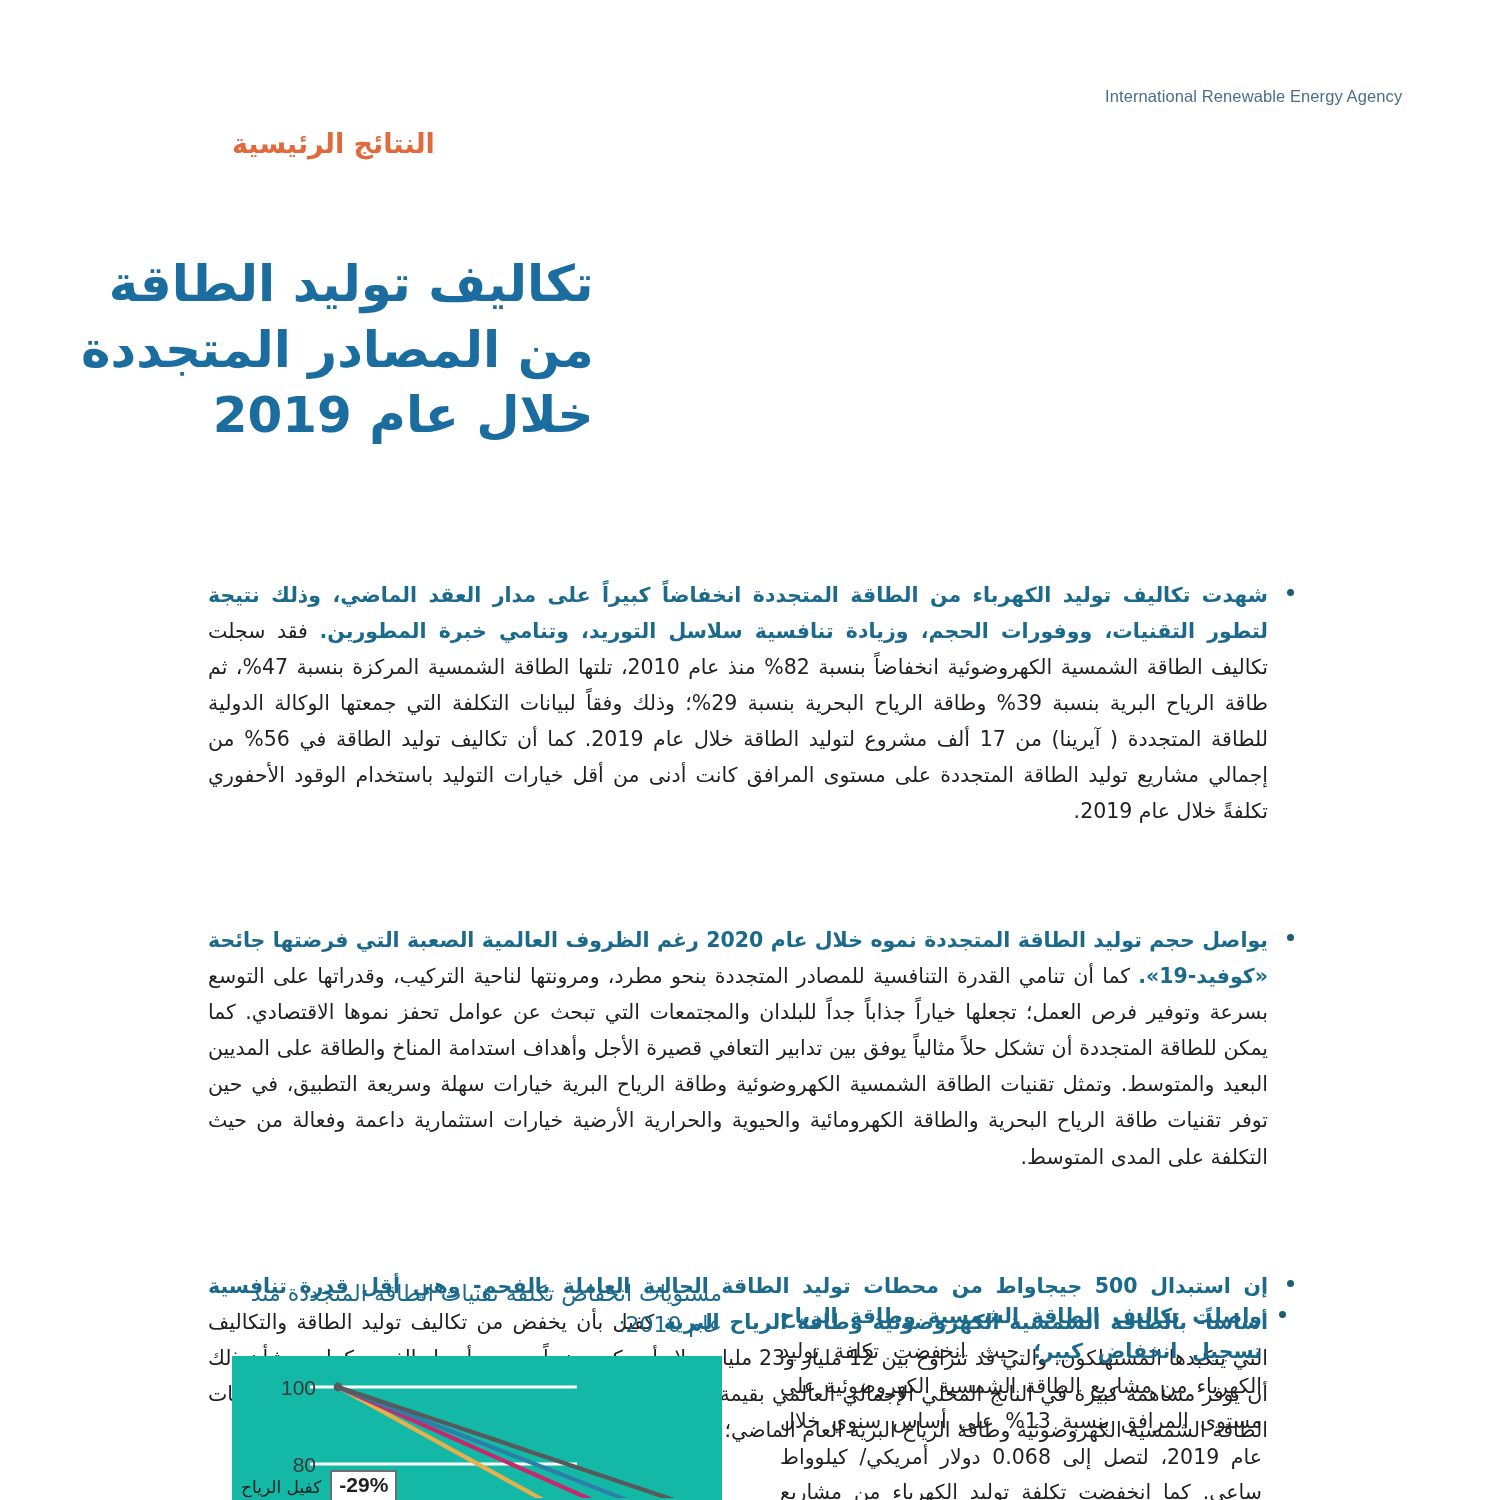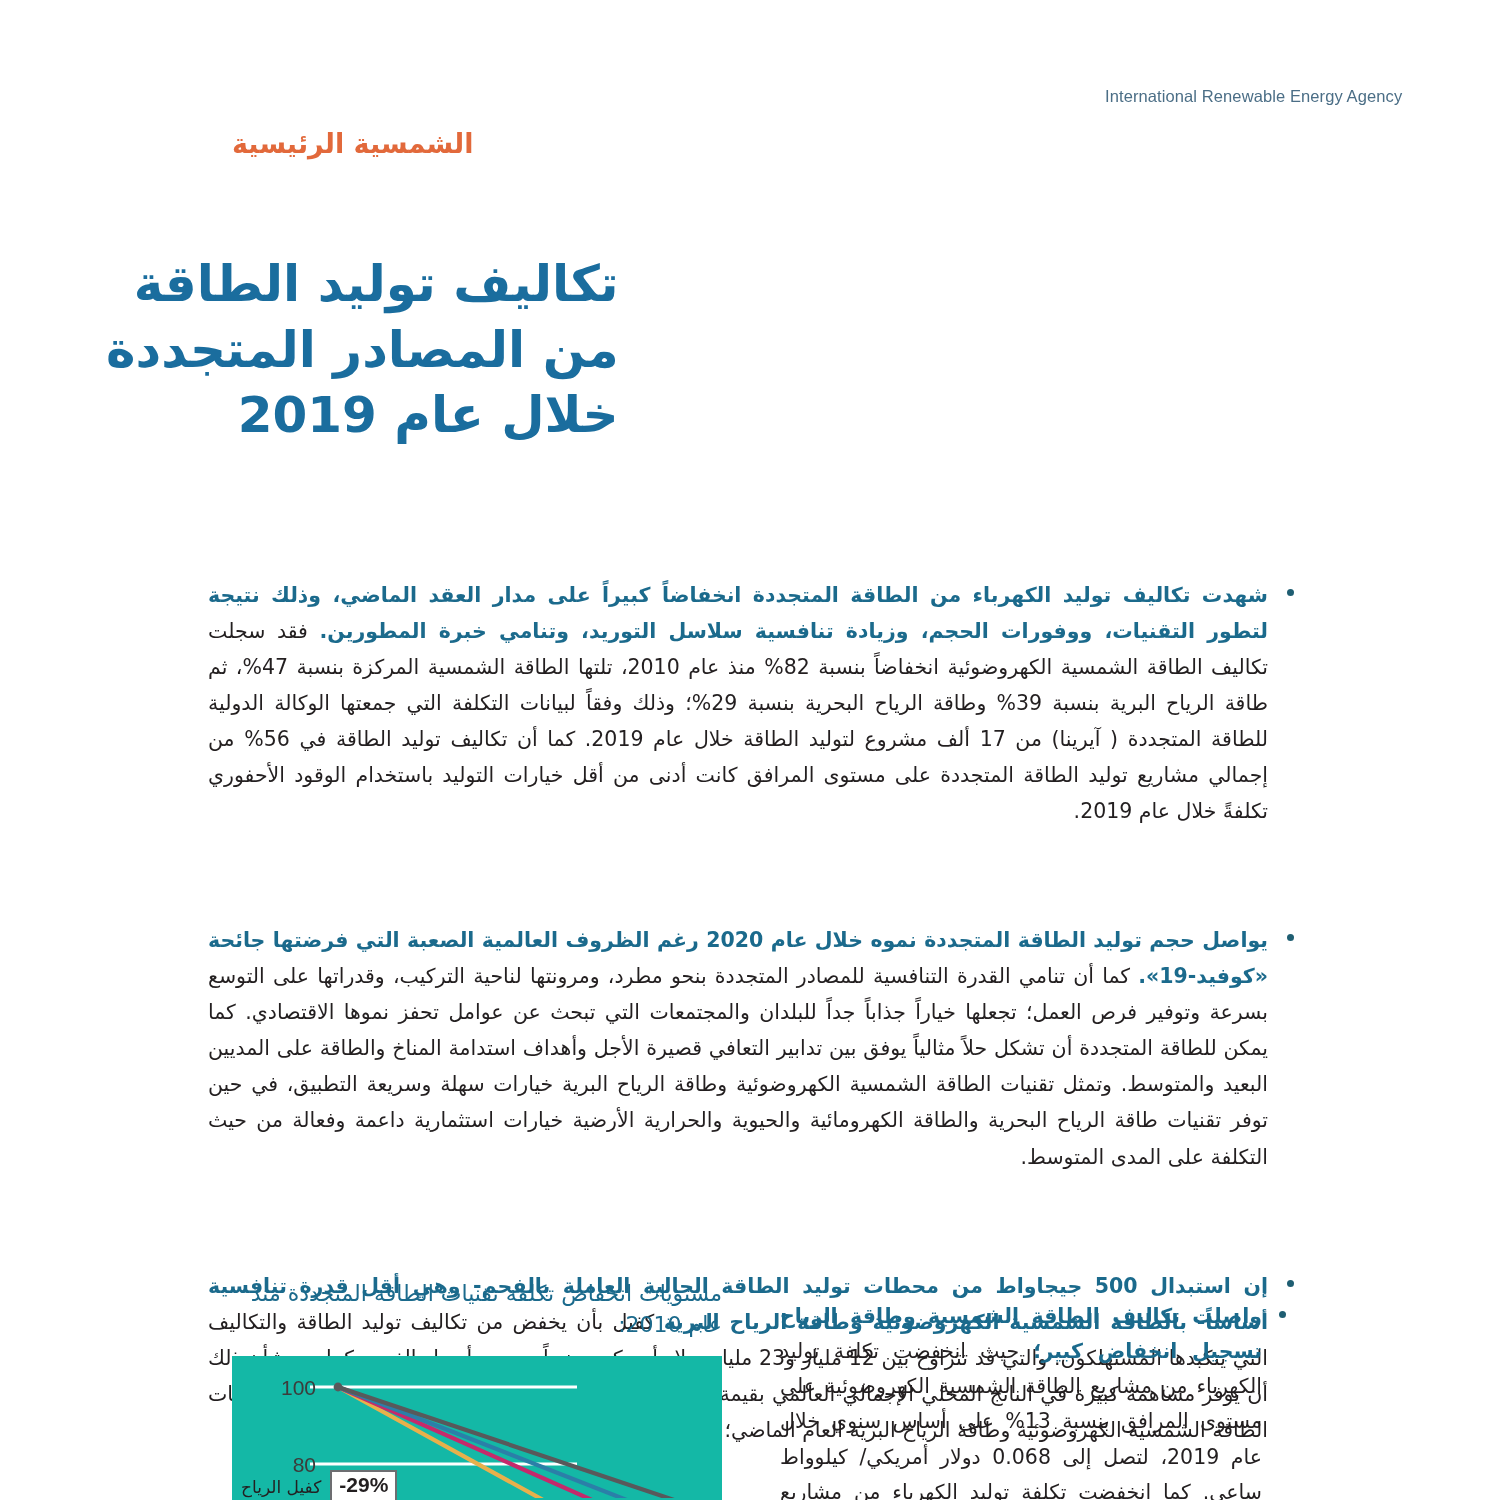--- a/index.html
+++ b/index.html
@@ -244,29 +244,29 @@
     top: 114px;
   }
 </style>
 </head>
 <body>
 
 <div class="page">
 
   <div class="header">
 
-    <div class="kicker">الشمسية الرئيسية</div>
+    <div class="kicker">النتائج الرئيسية</div>
 
     <div class="logo-block">
       <div class="logo-sub">International Renewable Energy Agency</div>
     </div>
   </div>
 
   <div class="main-title">
-    <div style="display:flex; justify-content:flex-end; padding-left:106px;">
+    <div style="display:flex; justify-content:flex-end; padding-left:81px;">
       <div class="title-inner">
         <span class="tl">تكاليف توليد الطاقة</span>
         <span class="tl">من المصادر المتجددة</span>
         <span class="tl">خلال عام 2019</span>
       </div>
     </div>
   </div>
 
   <div class="content">
 

